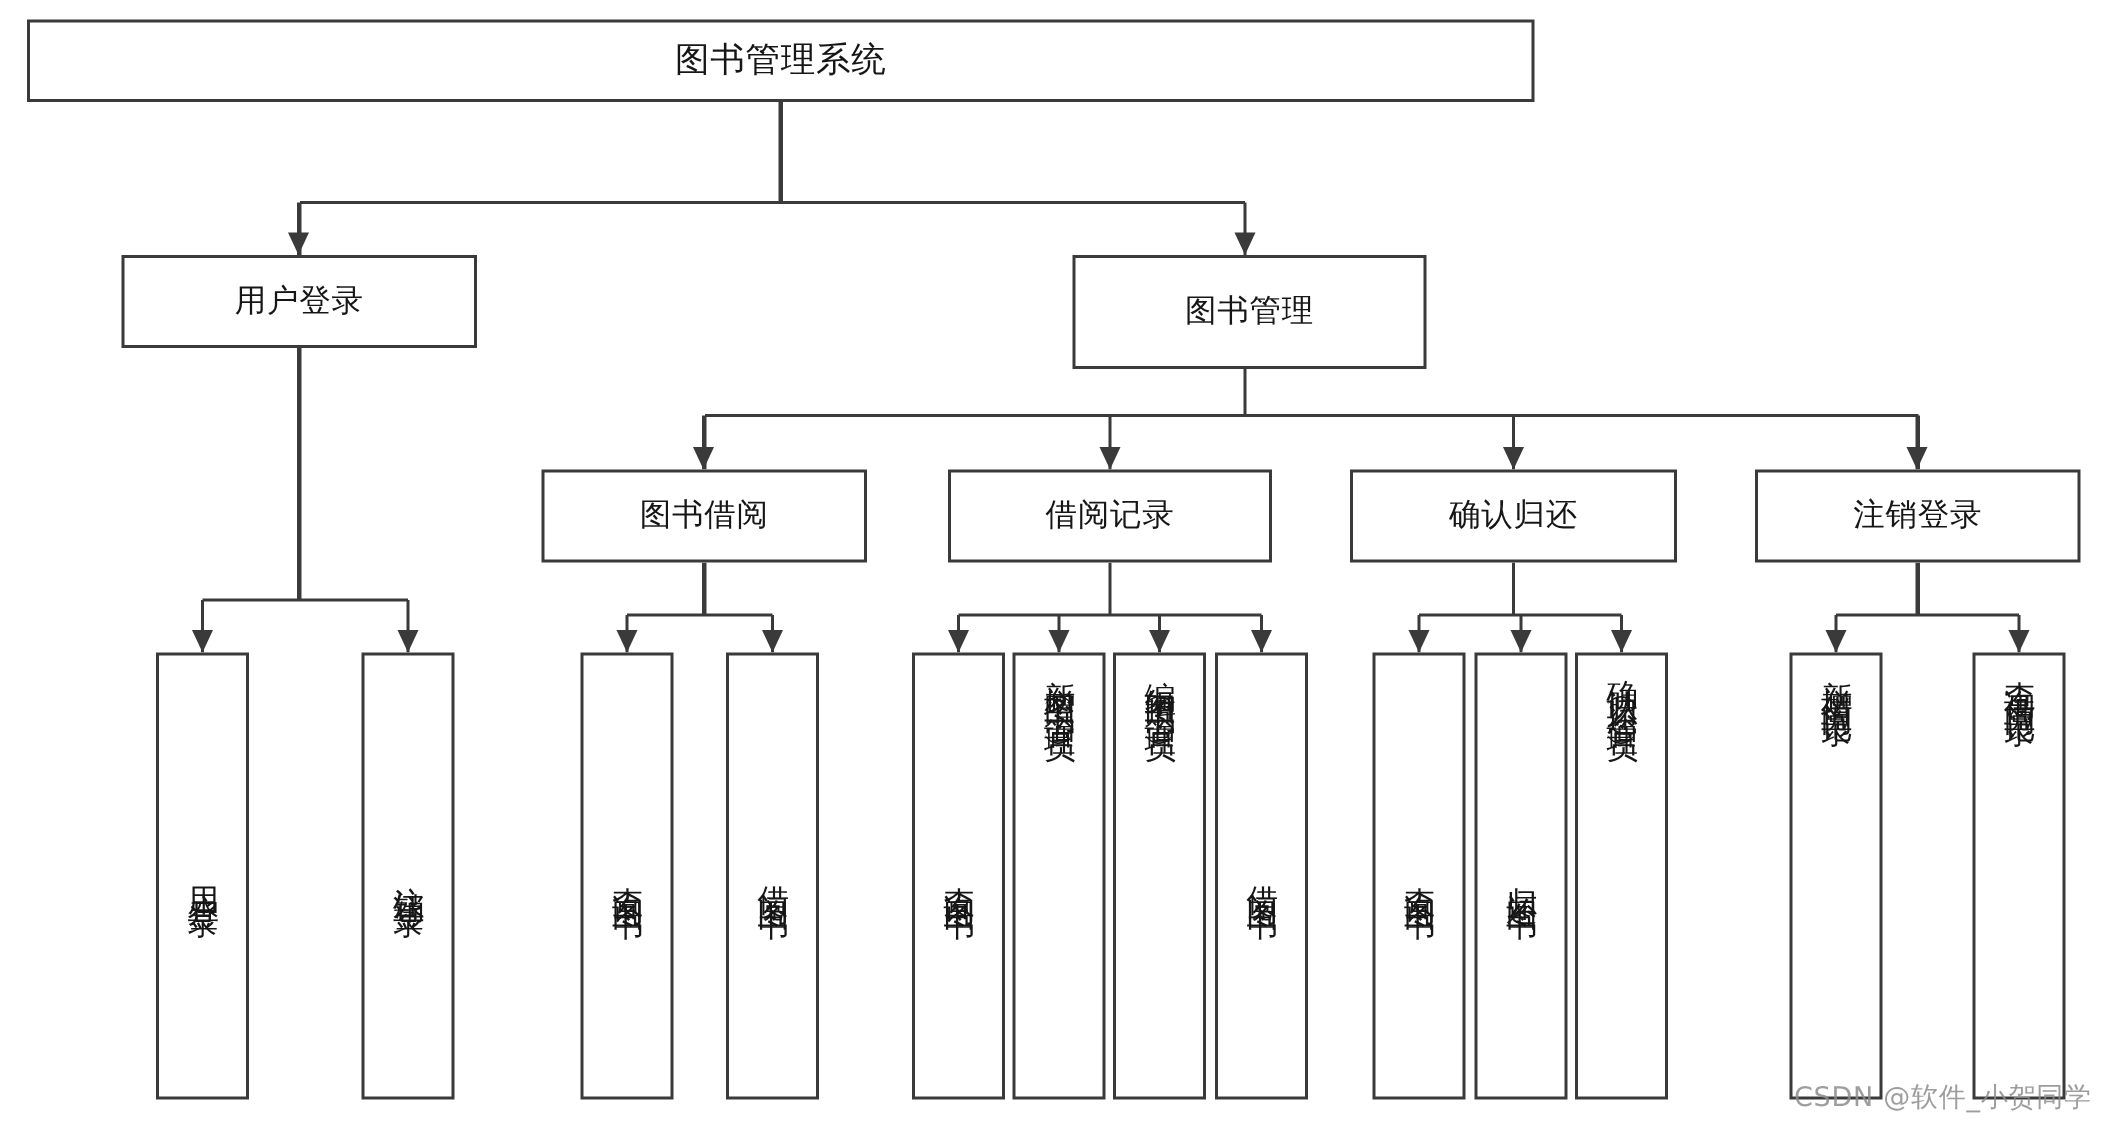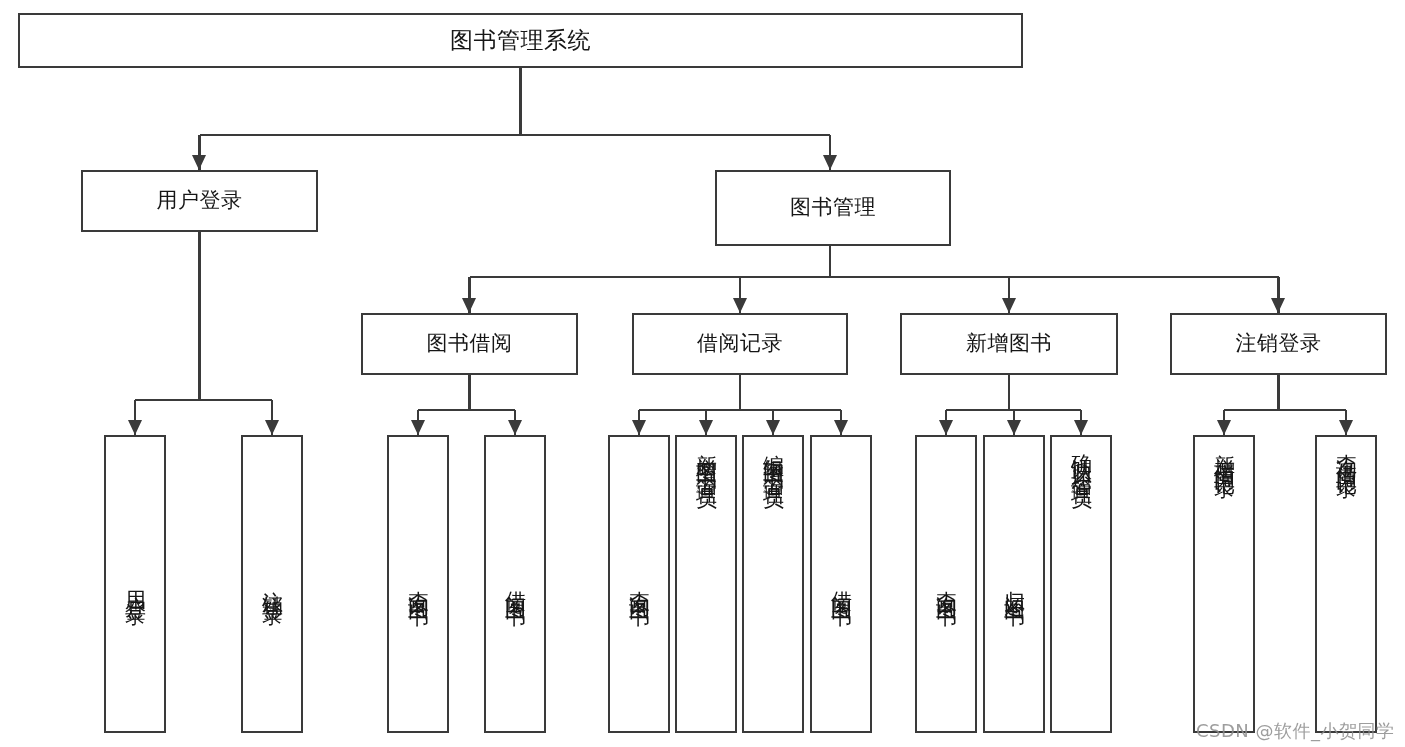--- a/index.html
+++ b/index.html
@@ -161,21 +161,21 @@
       <div class="node lvl2 h" style="left: 715px; top: 170px; width: 236px; height: 76px;">
         <span class="label">图书管理</span>
       </div>
       <div class="node lvl3 h" style="left: 361px; top: 313px; width: 217px; height: 62px;">
         <span class="label">图书借阅</span>
       </div>
       <div class="node lvl3 h" style="left: 632px; top: 313px; width: 216px; height: 62px;">
         <span class="label">借阅记录</span>
       </div>
       <div class="node lvl3 h" style="left: 900px; top: 313px; width: 218px; height: 62px;">
-        <span class="label">新增图书</span>
+        <span class="label">确认归还</span>
       </div>
       <div class="node lvl3 h" style="left: 1170px; top: 313px; width: 217px; height: 62px;">
         <span class="label">注销登录</span>
       </div>
       <div class="node lvl4 leaf centered" style="left: 104px; top: 435px; width: 62px; height: 298px;">
         <span class="label">用户登录</span>
       </div>
       <div class="node lvl4 leaf centered" style="left: 241px; top: 435px; width: 62px; height: 298px;">
         <span class="label">注销登录</span>
       </div>

